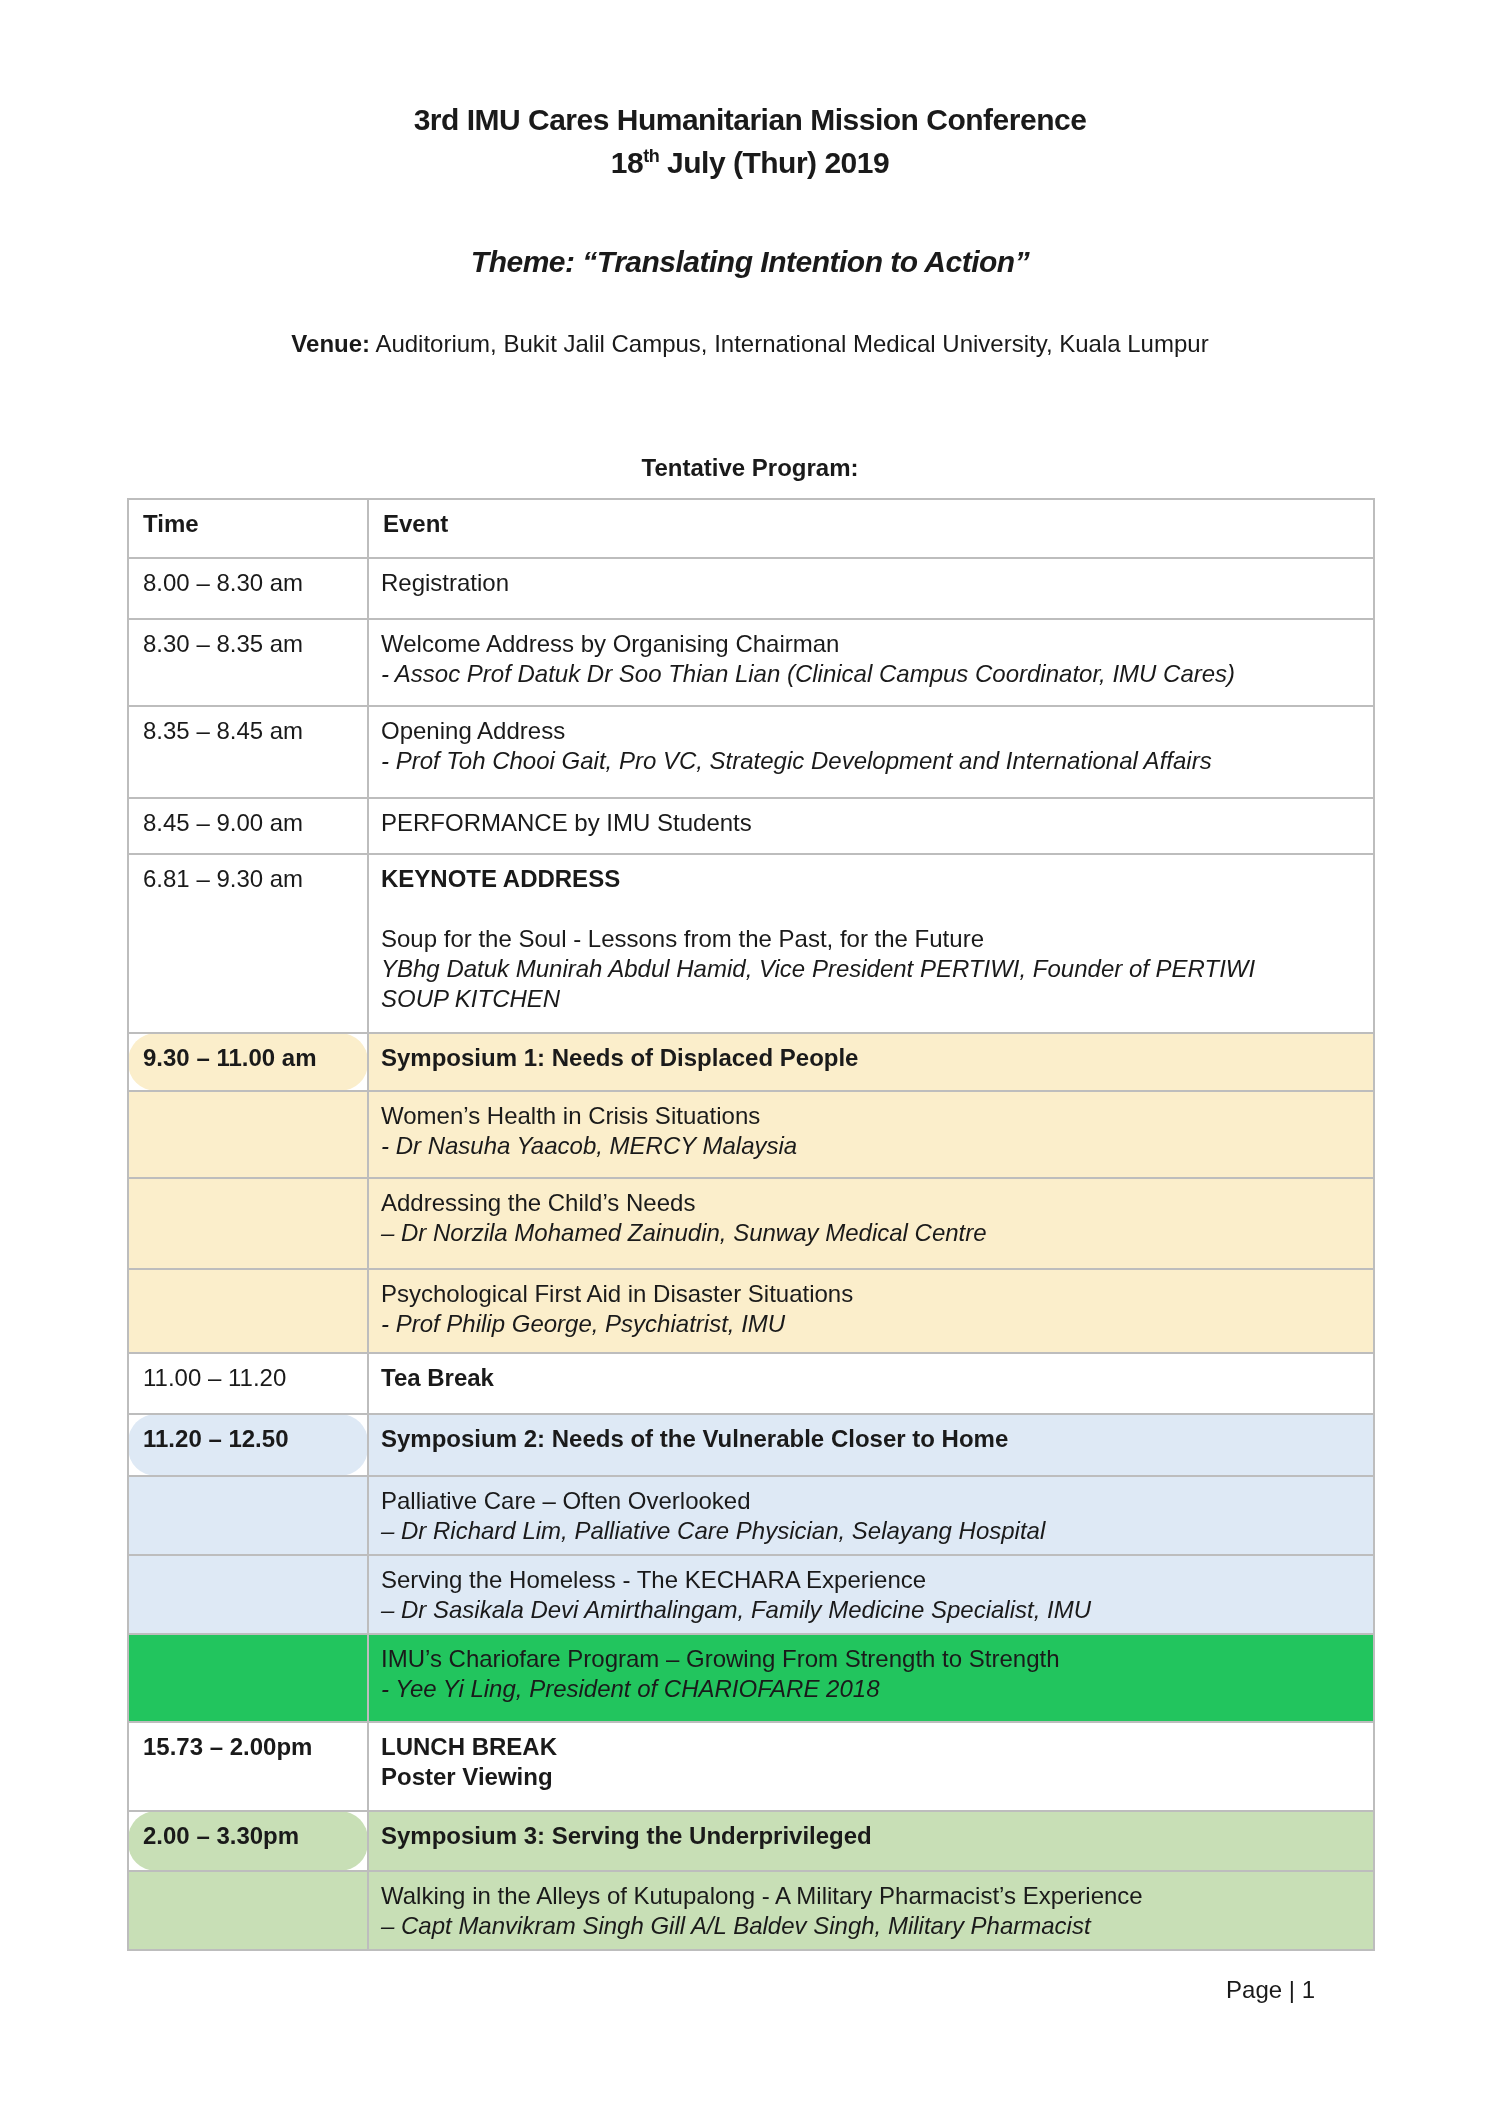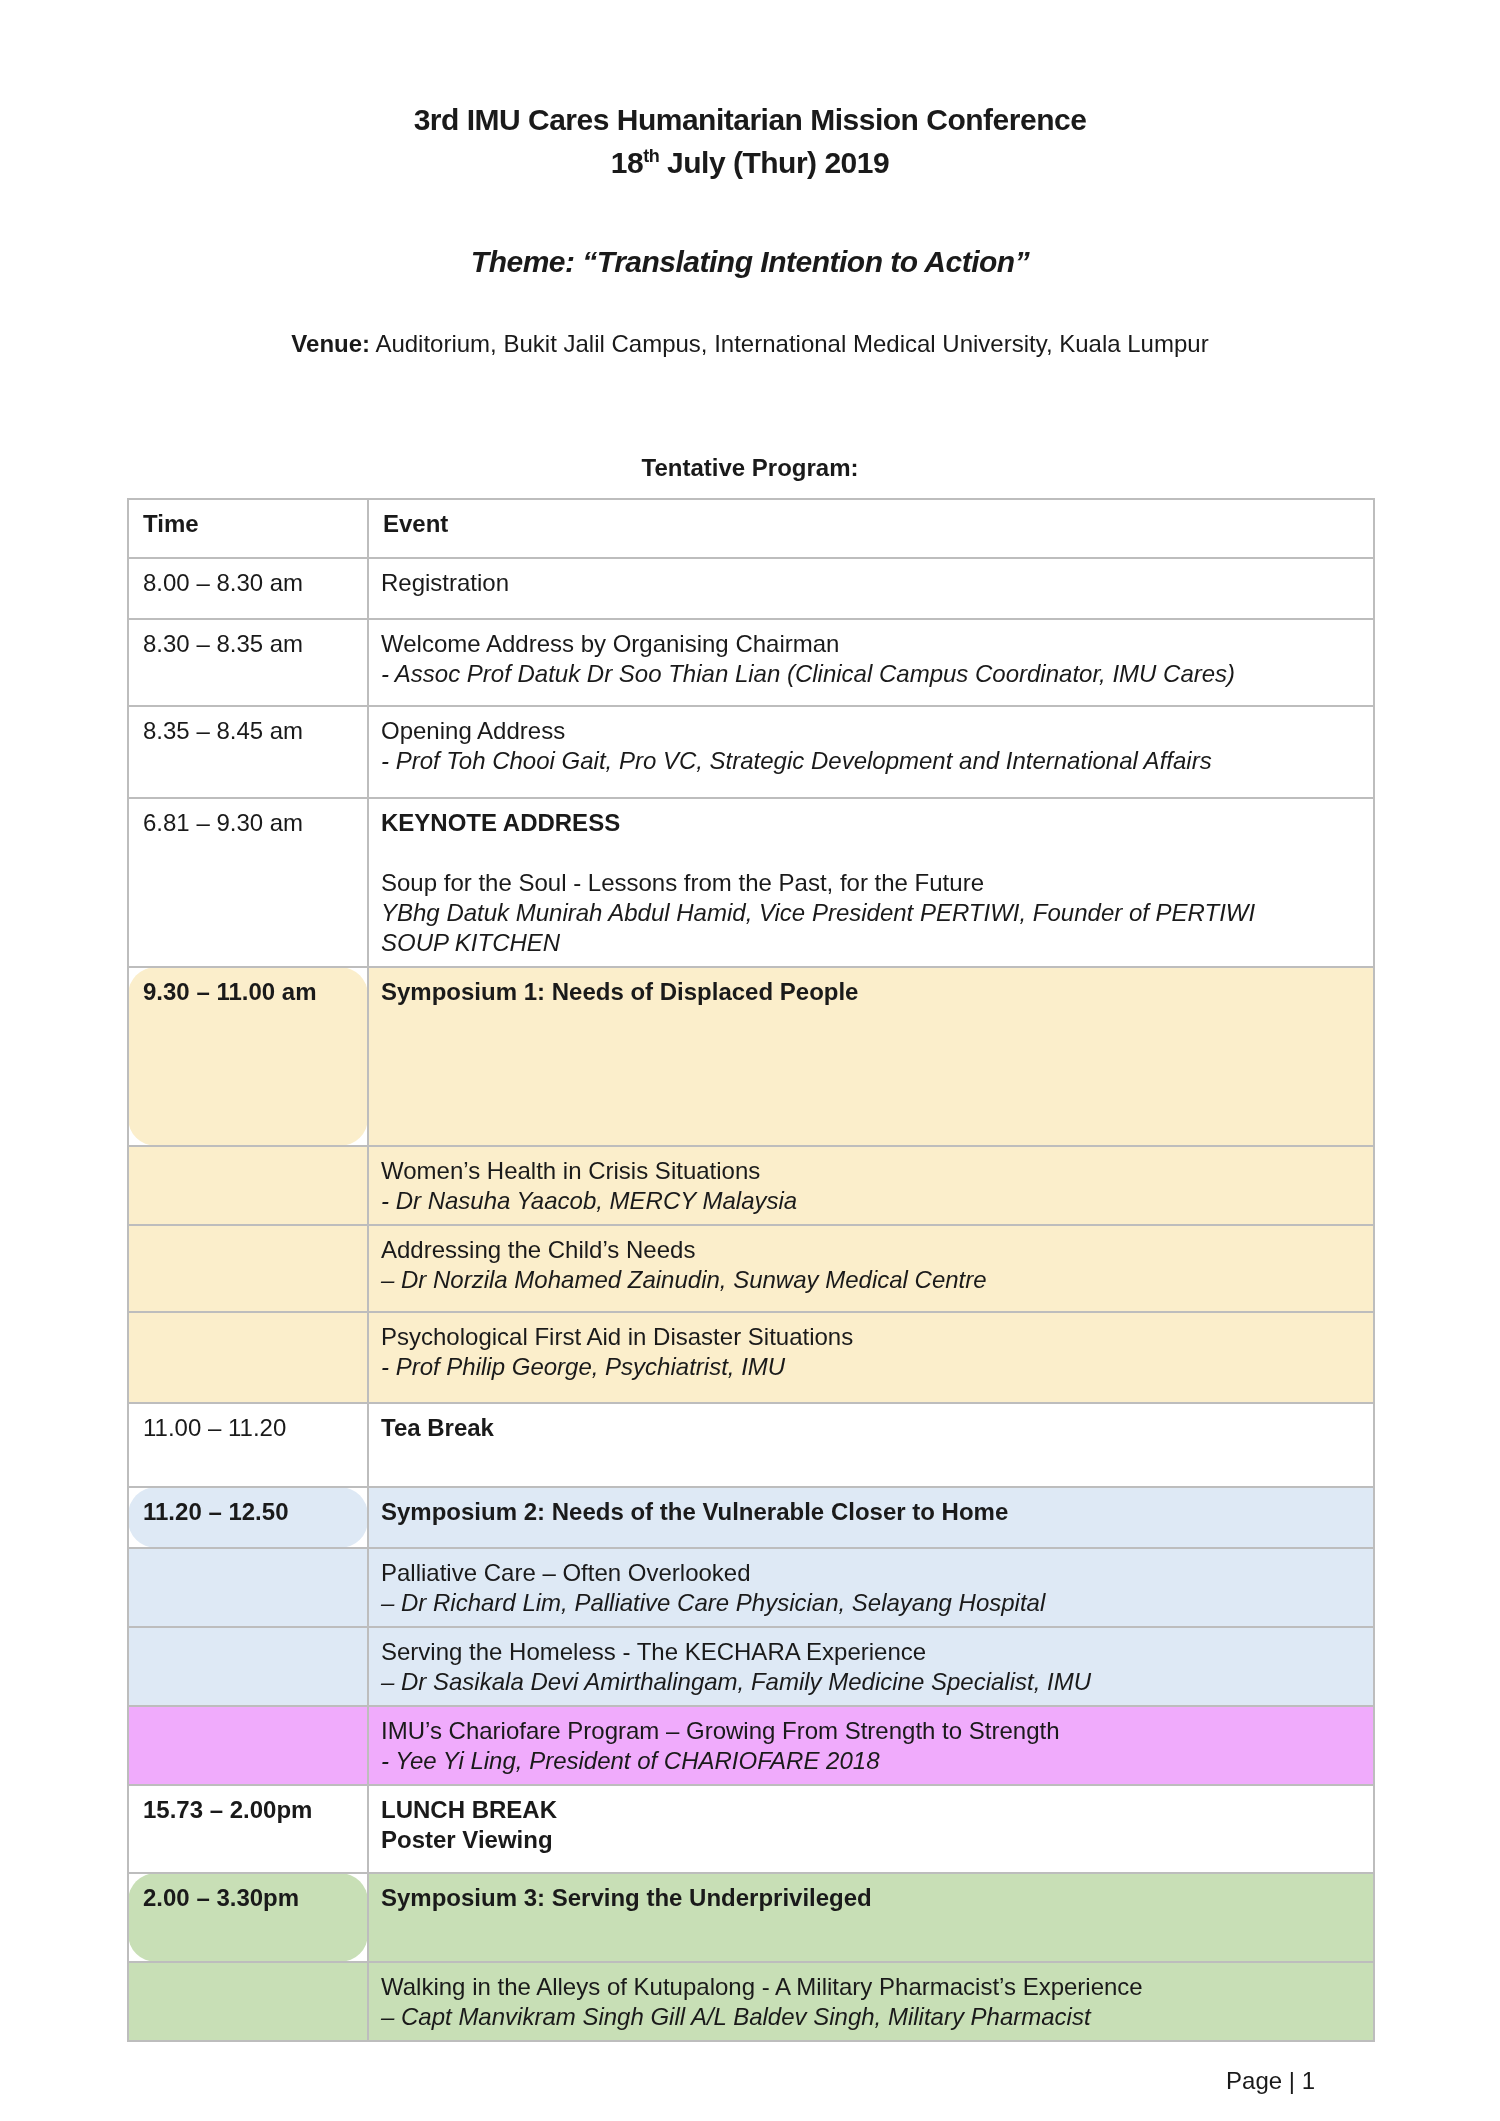--- a/index.html
+++ b/index.html
@@ -120,20 +120,26 @@
           </td>
   </tr>
         <tr style="background: rgb(255, 255, 255);">
     <td class="time-cell">8.35 – 8.45 am</td>
     <td class="event-cell">
             <div class="line normal">Opening Address</div>
             <div class="line italic">- Prof Toh Chooi Gait, Pro VC, Strategic Development and International Affairs</div>
           </td>
   </tr>
         <tr style="background: rgb(255, 255, 255);">
+    <td class="time-cell">8.45 – 9.00 am</td>
+    <td class="event-cell">
+            <div class="line normal">PERFORMANCE by IMU Students</div>
+          </td>
+  </tr>
+        <tr style="background: rgb(255, 255, 255);">
     <td class="time-cell">6.81 – 9.30 am</td>
     <td class="event-cell">
             <div class="line bold">KEYNOTE ADDRESS</div>
             <div class="line spacer"></div>
             <div class="line normal">Soup for the Soul - Lessons from the Past, for the Future</div>
             <div class="line italic">YBhg Datuk Munirah Abdul Hamid, Vice President PERTIWI, Founder of PERTIWI</div>
             <div class="line italic">SOUP KITCHEN</div>
           </td>
   </tr>
         <tr style="background: rgb(251, 238, 203);">
@@ -182,21 +188,21 @@
             <div class="line italic">– Dr Richard Lim, Palliative Care Physician, Selayang Hospital</div>
           </td>
   </tr>
         <tr style="background: rgb(222, 233, 245);">
     <td class="time-cell"></td>
     <td class="event-cell">
             <div class="line normal">Serving the Homeless - The KECHARA Experience</div>
             <div class="line italic">– Dr Sasikala Devi Amirthalingam, Family Medicine Specialist, IMU</div>
           </td>
   </tr>
-        <tr style="background: #f0abfc;">
+        <tr style="background: #22c55e;">
     <td class="time-cell"></td>
     <td class="event-cell">
             <div class="line normal">IMU’s Chariofare Program – Growing From Strength to Strength</div>
             <div class="line italic">-  Yee Yi Ling, President of CHARIOFARE 2018</div>
           </td>
   </tr>
         <tr style="background: rgb(255, 255, 255);">
     <td class="time-cell bold">15.73 – 2.00pm</td>
     <td class="event-cell">
             <div class="line bold">LUNCH BREAK</div>

